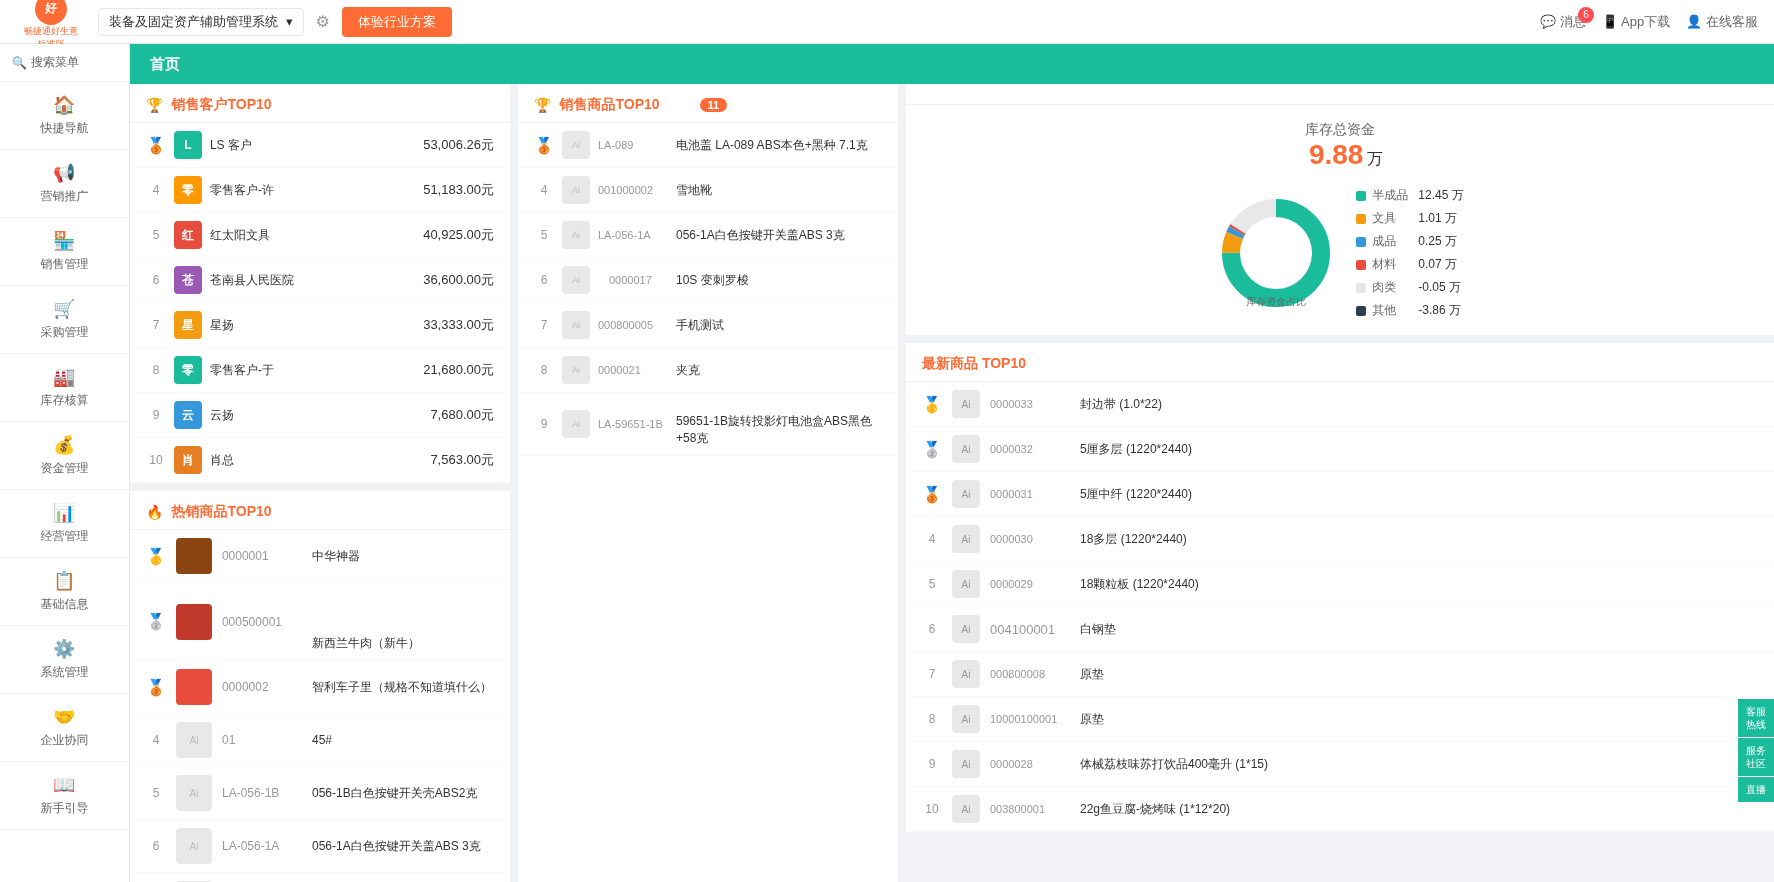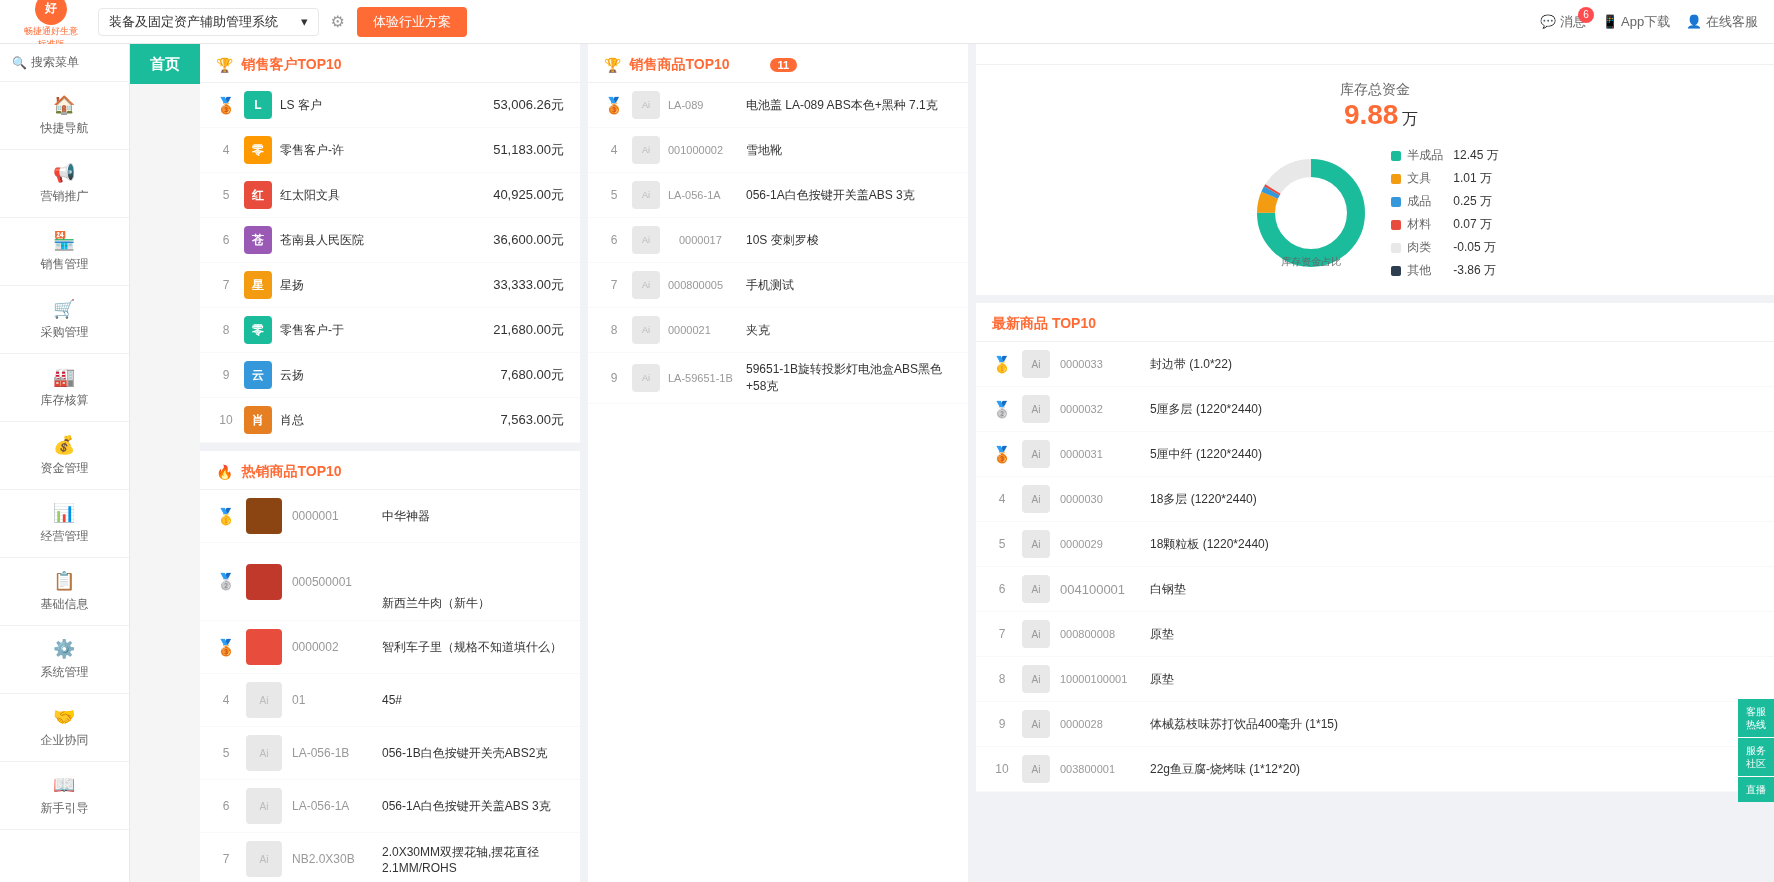--- a/index.html
+++ b/index.html
@@ -3,30 +3,30 @@
   <meta charset="utf-8">
   <style>
     * { box-sizing: border-box; margin: 0; padding: 0; }
     body { font-family: 'Microsoft YaHei', Arial, sans-serif; font-size: 13px; background: #f5f5f5; overflow: hidden; }
 
     
     .app-container { display: flex; flex-direction: column; height: 882px; width: 1774px; }
     .top-bar { display: flex; align-items: center; height: 44px; background: #fff; border-bottom: 1px solid #e8e8e8; padding: 0 16px; gap: 12px; flex-shrink: 0; }
     .main-area { display: flex; flex: 1; overflow: hidden; }
     .sidebar { width: 130px; background: #fff; border-right: 1px solid #e8e8e8; display: flex; flex-direction: column; flex-shrink: 0; overflow-y: auto; }
-    .content-area { flex: 1; display: flex; flex-direction: row; overflow: hidden; }
+    .content-area { flex: 1; display: flex; flex-direction: column; overflow: hidden; }
     .page-header { background: #1abc9c; height: 40px; display: flex; align-items: center; padding: 0 20px; flex-shrink: 0; }
     .page-header span { color: #fff; font-size: 15px; font-weight: bold; }
     .page-body { flex: 1; overflow-y: auto; display: flex; gap: 0; background: #f0f2f5; }
 
     
     .app-logo { display: flex; flex-direction: column; align-items: center; padding: 4px 8px; }
     .logo-icon { width: 32px; height: 32px; background: #ff6b35; border-radius: 50%; display: flex; align-items: center; justify-content: center; color: #fff; font-weight: bold; font-size: 12px; }
     .logo-text { font-size: 10px; color: #ff6b35; }
-    .system-selector { display: flex; align-items: center; gap: 23px; border: 1px solid #e8e8e8; border-radius: 4px; padding: 4px 10px; cursor: pointer; color: #333; font-size: 13px; }
+    .system-selector { display: flex; align-items: center; gap: 8px; border: 1px solid #e8e8e8; border-radius: 4px; padding: 4px 10px; cursor: pointer; color: #333; font-size: 13px; }
     .settings-icon { color: #999; cursor: pointer; font-size: 16px; }
     .trial-button { background: #ff6b35; color: #fff; border: none; border-radius: 4px; padding: 6px 16px; cursor: pointer; font-size: 13px; }
     .top-bar-right { margin-left: auto; display: flex; align-items: center; gap: 16px; color: #666; font-size: 13px; }
     .notification-badge { position: relative; }
     .badge { background: #ff4d4f; color: #fff; border-radius: 50%; width: 16px; height: 16px; font-size: 10px; display: flex; align-items: center; justify-content: center; position: absolute; top: -6px; right: -8px; }
 
     
     .sidebar-item { display: flex; flex-direction: column; align-items: center; padding: 12px 8px; cursor: pointer; color: #666; font-size: 12px; gap: 4px; border-bottom: 1px solid #f0f0f0; }
     .sidebar-item .icon { font-size: 18px; }
     .sidebar-search { display: flex; align-items: center; gap: 4px; padding: 10px 12px; border-bottom: 1px solid #f0f0f0; cursor: pointer; color: #666; font-size: 12px; }
@@ -322,21 +322,21 @@
               <div class="list-item">
     <span class="rank-num">8</span>
     <div style="width:28px;height:28px;border-radius:4px;background:#e8e8e8;display:flex;align-items:center;justify-content:center;font-size:9px;color:#bbb;flex-shrink:0;">Ai</div>
     <span style="font-size:11px;color:#999;min-width:70px;flex-shrink:0;">0000021</span>
     <span style="font-size:12px;color:#333;flex:1;">夹克</span>
   </div>
               <div class="list-item">
     <span class="rank-num">9</span>
     <div style="width:28px;height:28px;border-radius:4px;background:#e8e8e8;display:flex;align-items:center;justify-content:center;font-size:9px;color:#bbb;flex-shrink:0;">Ai</div>
     <span style="font-size:11px;color:#999;min-width:70px;flex-shrink:0;">LA-59651-1B</span>
-    <span style="font-size:12px;color:#333;flex:1;">59651-1B旋转投影灯电池盒ABS黑色+58克</span>
+    <span style="font-size:12px;color:#333;flex:1;margin-top:12px;">59651-1B旋转投影灯电池盒ABS黑色+58克</span>
   </div>
             </div>
         </div>
 
         <div style="flex:1; margin-left:8px; display:flex; flex-direction:column; overflow-y:auto; gap:8px;">
 
           <div style="background:#fff;">
             <div class="section-title">
               
             </div>

